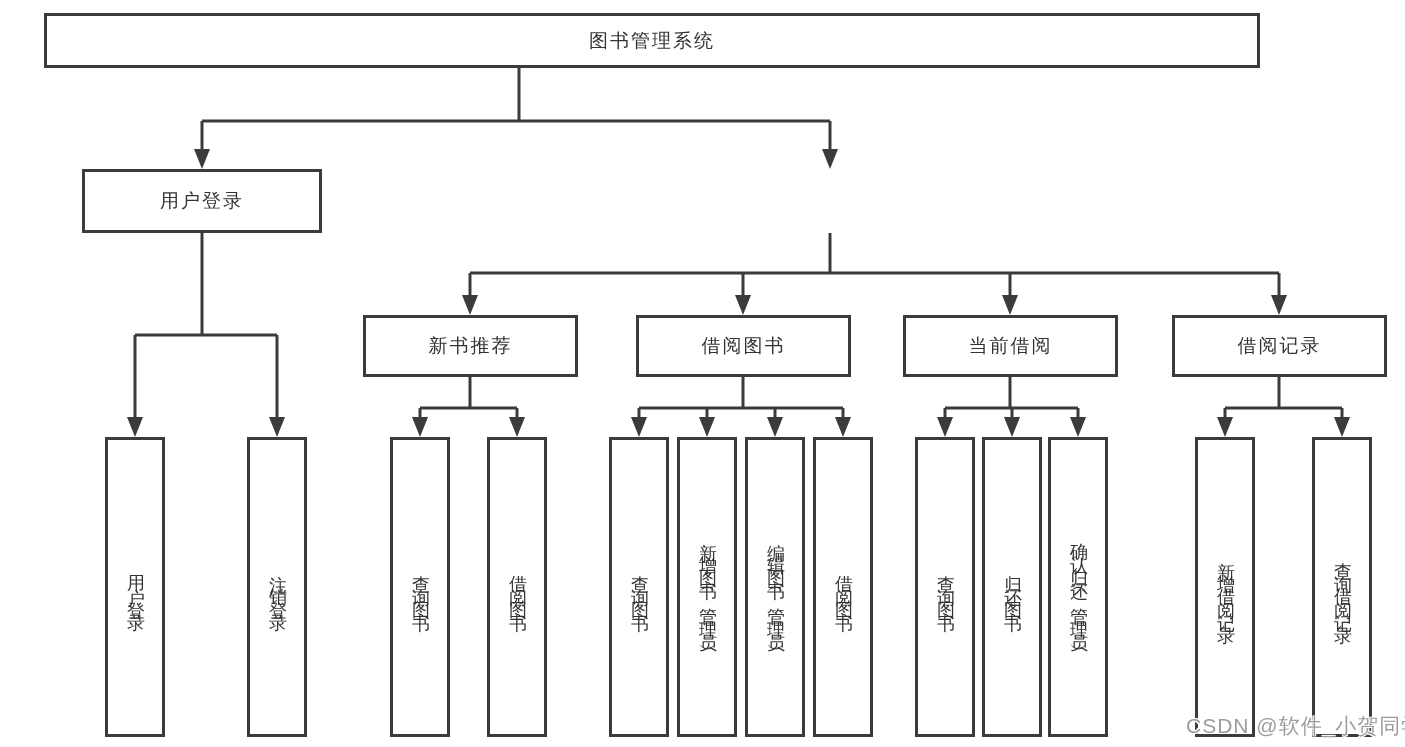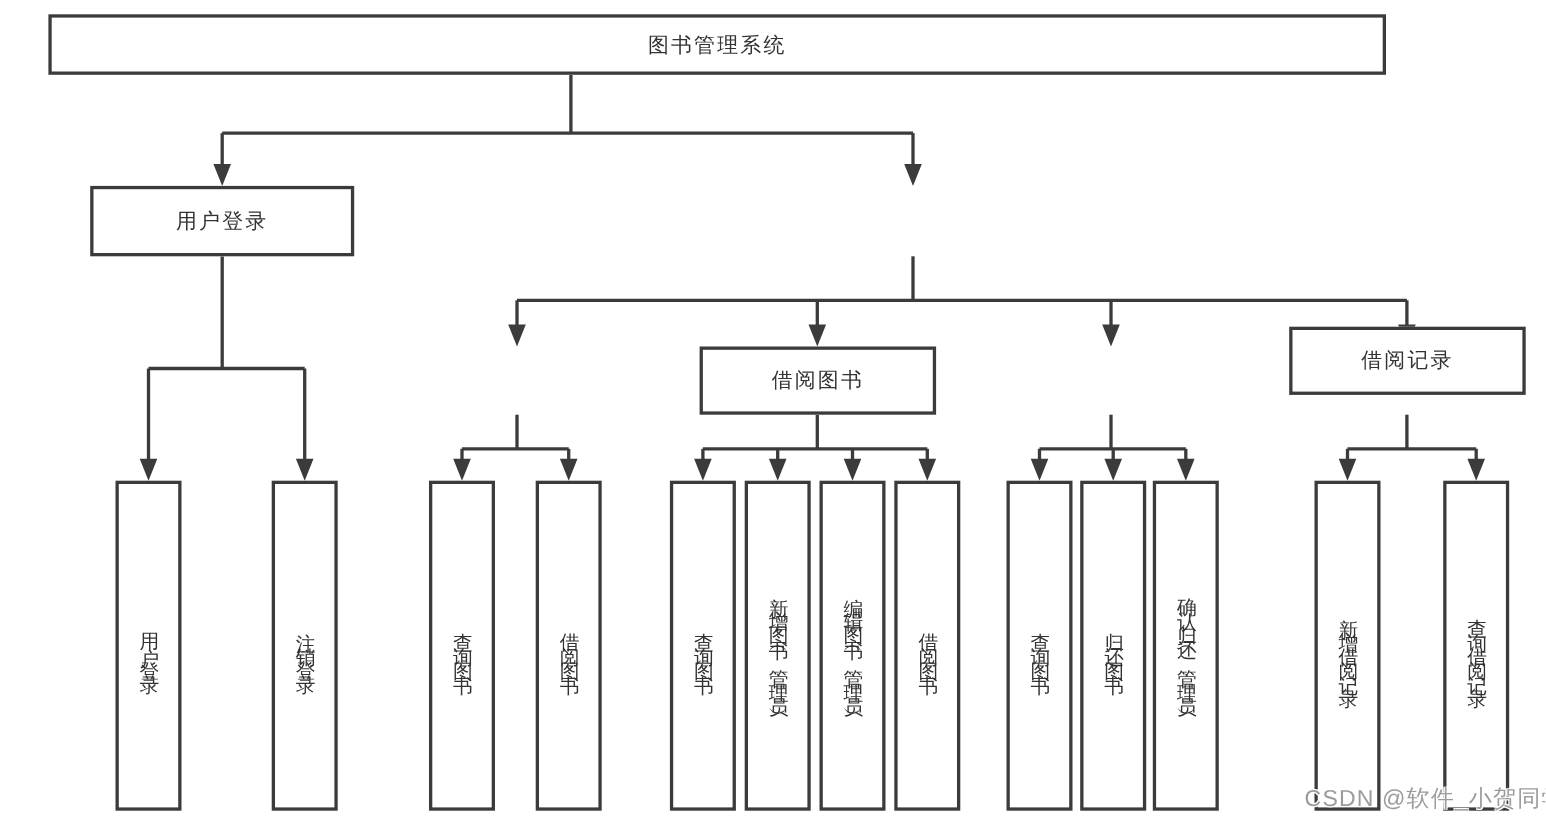--- a/index.html
+++ b/index.html
@@ -98,22 +98,24 @@
       <line x1="1225" y1="408" x2="1225" y2="421" stroke="#3b3b3b" stroke-width="3"></line>
       <polygon points="1217,417 1233,417 1225,437" fill="#3b3b3b"></polygon>
       <line x1="1342" y1="408" x2="1342" y2="421" stroke="#3b3b3b" stroke-width="3"></line>
       <polygon points="1334,417 1350,417 1342,437" fill="#3b3b3b"></polygon>
     </svg>
 
   <div class="box h-box" style="left:12px; top:13px; width:1216px; height:55px;margin-left:32px;">图书管理系统</div>
 
   <div class="box h-box" style="left:82px; top:169px; width:240px; height:64px;">用户登录</div>
 
+  <div class="box h-box" style="left:363px; top:315px; width:215px; height:62px;">新书推荐</div>
   <div class="box h-box" style="left:636px; top:315px; width:215px; height:62px;">借阅图书</div>
-  <div class="box h-box" style="left:1172px; top:297px; width:215px; height:62px;">借阅记录</div>
+  <div class="box h-box" style="left:903px; top:315px; width:215px; height:62px;">当前借阅</div>
+  <div class="box h-box" style="left:1172px; top:315px; width:215px; height:62px;">借阅记录</div>
 
   <div class="box v-box" style="left:105px; top:437px; width:60px; height:300px;">用户登录</div>
   <div class="box v-box" style="left:247px; top:437px; width:60px; height:300px;">注销登录</div>
 
   <div class="box v-box" style="left:390px; top:437px; width:60px; height:300px;">查询图书</div>
   <div class="box v-box" style="left:487px; top:437px; width:60px; height:300px;">借阅图书</div>
 
   <div class="box v-box" style="left:609px; top:437px; width:60px; height:300px;">查询图书</div>
   <div class="box v-box" style="left:677px; top:437px; width:60px; height:300px;">新增图书（管理员）</div>
   <div class="box v-box" style="left:745px; top:437px; width:60px; height:300px;">编辑图书（管理员）</div>

